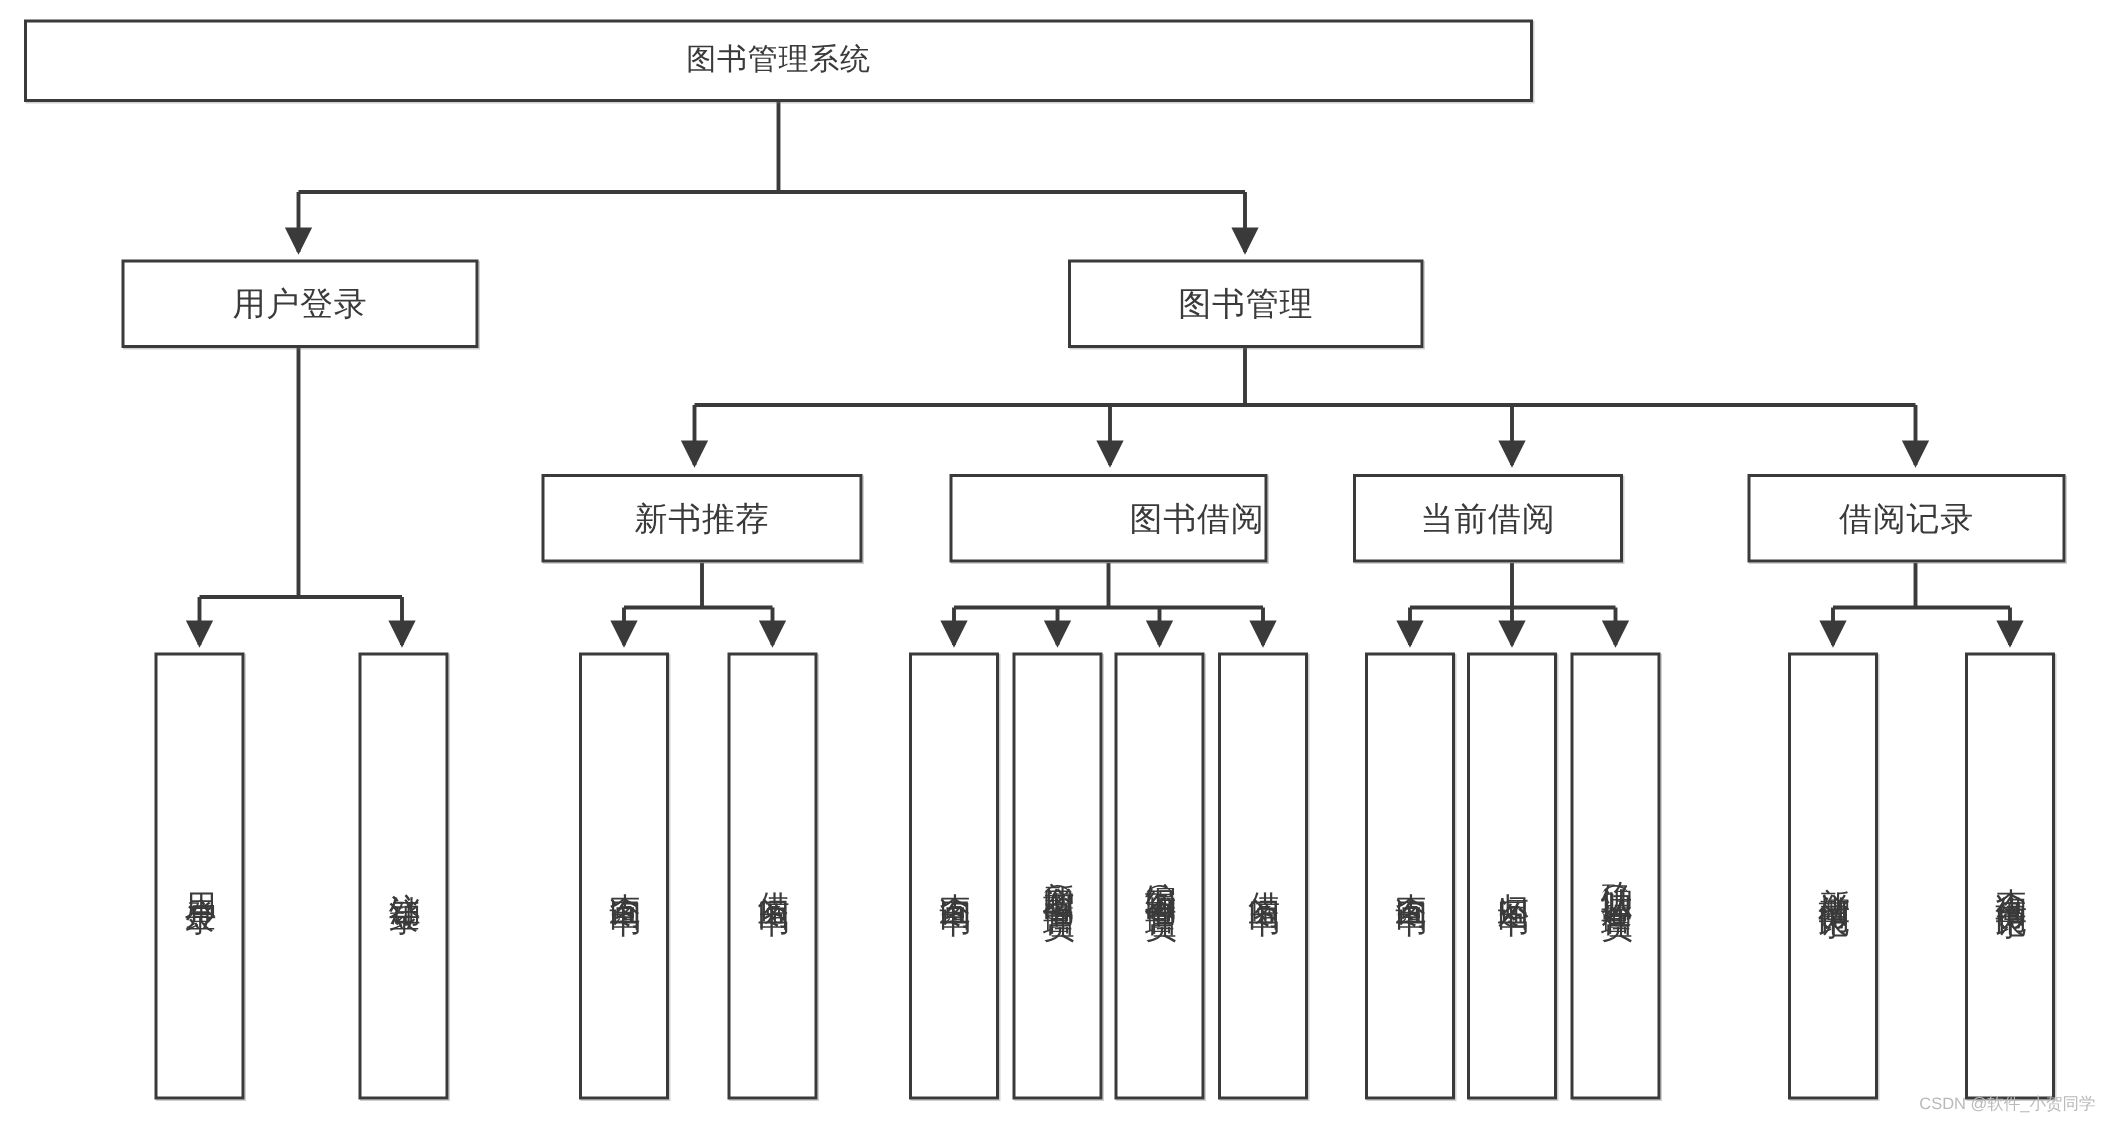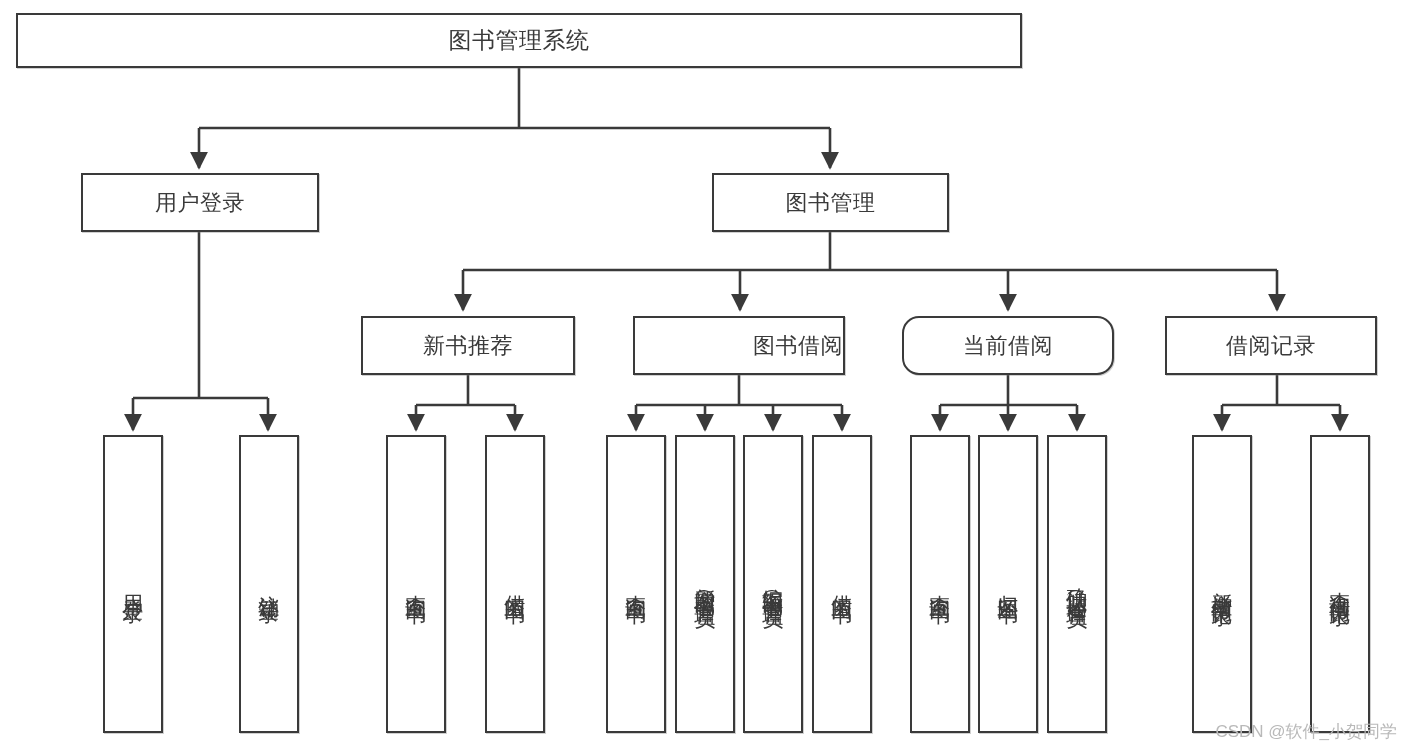--- a/index.html
+++ b/index.html
@@ -42,40 +42,40 @@
     display: block;
     text-align: center;
     line-height: 1.18;
     letter-spacing: 0.5px;
   }
   .node.horiz .label {
     writing-mode: horizontal-tb;
     font-size: 22px;
   }
   .node.root .label {
-    font-size: 23px;
+    font-size: 20px;
     font-family: Liberation Serif, serif;
   }
   .node.vert {
     align-items: center;
     justify-content: center;
   }
   .node.vert .label {
     writing-mode: vertical-rl;
     text-orientation: upright;
     font-size: 21px;
     line-height: 1.22;
     letter-spacing: 3px;
     max-height: 270px;
   }
   .watermark {
     position: absolute;
     right: 8px;
     bottom: 4px;
-    font-size: 17px;
+    font-size: 11px;
     color: #b9b9b9;
     white-space: nowrap;
     font-family: "Liberation Sans", "DejaVu Sans", sans-serif;
   }
 </style>
 </head>
 <body>
 
 <div id="diagram">
 
@@ -145,21 +145,21 @@
   </div>
 
   <div class="node horiz" style="left:712px; top:173px; width:237px; height:59px;">
     <span class="label">图书管理</span>
   </div>
 
   <div class="node horiz" style="left:633px; top:316px; width:212px; height:59px;justify-content:flex-end;">
     <span class="label">图书借阅</span>
   </div>
 
-  <div class="node horiz" style="left:902px; top:316px; width:212px; height:59px;border-radius:17px;">
+  <div class="node horiz" style="left:902px; top:316px; width:180px; height:59px;">
     <span class="label">当前借阅</span>
   </div>
 
   <div class="node horiz" style="left:1165px; top:316px; width:212px; height:59px;">
     <span class="label">借阅记录</span>
   </div>
 
   <div class="node vert" style="left:103px; top:435px; width:60px; height:298px;">
     <span class="label">用户登录</span>
   </div>

